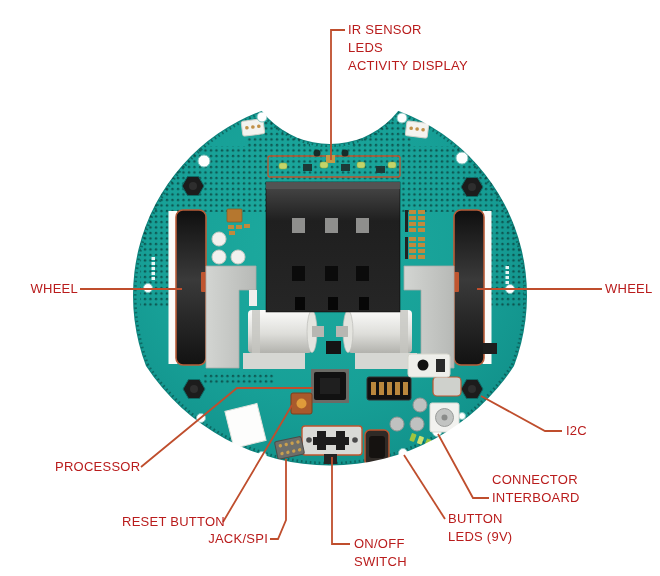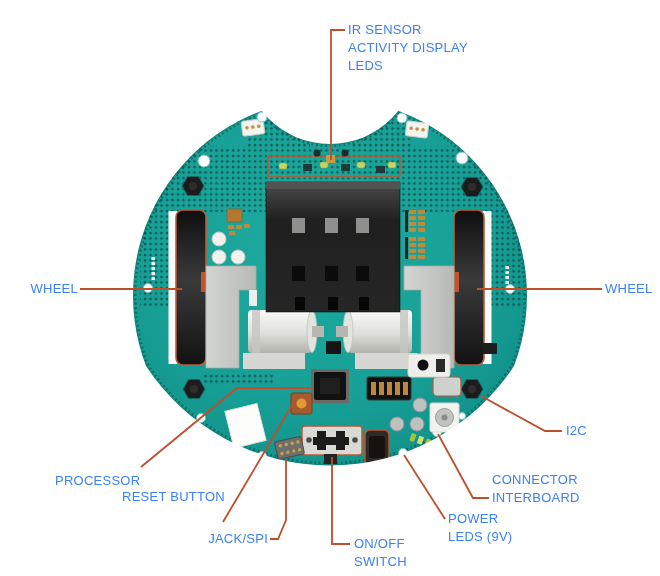--- a/index.html
+++ b/index.html
@@ -1,19 +1,19 @@
 <!DOCTYPE html>
 <html><head>
 <meta charset="utf-8">
 <style>
   html,body{margin:0;padding:0;background:#fff;}
   #stage{position:relative;width:660px;height:576px;background:#ffffff;overflow:hidden;
          font-family:"Liberation Sans",sans-serif;}
   #stage svg{position:absolute;left:0;top:0;}
-  .lbl{position:absolute;font-size:13px;line-height:18px;color:#3b82f6;
+  .lbl{position:absolute;font-size:13px;line-height:18px;color:#b91c1c;
        letter-spacing:.25px;white-space:nowrap;}
   .lbl span{display:block;}
   .r{text-align:right;}
 </style>
 </head>
 <body>
 
 <div id="stage">
 
 <svg width="660" height="576" viewBox="0 0 660 576">
@@ -298,47 +298,47 @@
     <path d="M223,522 L262,456 L292,405"></path>
     <path d="M270,539 H278 L286,520 V459"></path>
     <path d="M350,544 H332 V457"></path>
     <path d="M445,519 L404,455"></path>
     <path d="M489,498 H473 L438,434"></path>
   </g>
 </svg>
 
 <div class="lbl" style="left:348px;top:21px">
   <span>IR SENSOR</span>
+  <span>LEDS</span>
   <span>ACTIVITY DISPLAY</span>
-  <span>LEDS</span>
 </div>
 <div class="lbl r" style="left:8px;top:280px;width:70px">
   <span>WHEEL</span>
 </div>
 <div class="lbl" style="left:605px;top:280px">
   <span>WHEEL</span>
 </div>
 <div class="lbl" style="left:566px;top:422px">
   <span>I2C</span>
 </div>
-<div class="lbl" style="left:55px;top:472px">
+<div class="lbl" style="left:55px;top:458px">
   <span>PROCESSOR</span>
 </div>
-<div class="lbl" style="left:122px;top:488px">
+<div class="lbl" style="left:122px;top:513px">
   <span>RESET BUTTON</span>
 </div>
 <div class="lbl r" style="left:198px;top:530px;width:70px">
   <span>JACK/SPI</span>
 </div>
 <div class="lbl" style="left:354px;top:535px">
   <span>ON/OFF</span>
   <span>SWITCH</span>
 </div>
 <div class="lbl" style="left:448px;top:510px">
-  <span>POWER</span>
+  <span>BUTTON</span>
   <span>LEDS (9V)</span>
 </div>
 <div class="lbl" style="left:492px;top:471px">
   <span>CONNECTOR</span>
   <span>INTERBOARD</span>
 </div>
 
 </div>
 
 </body></html>

